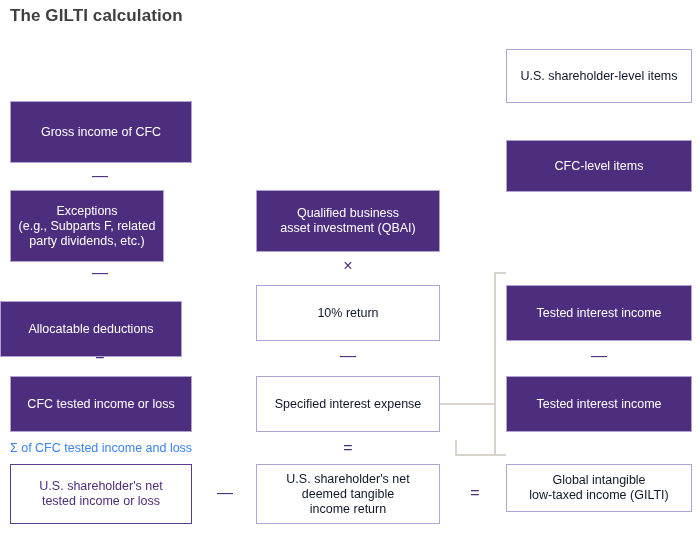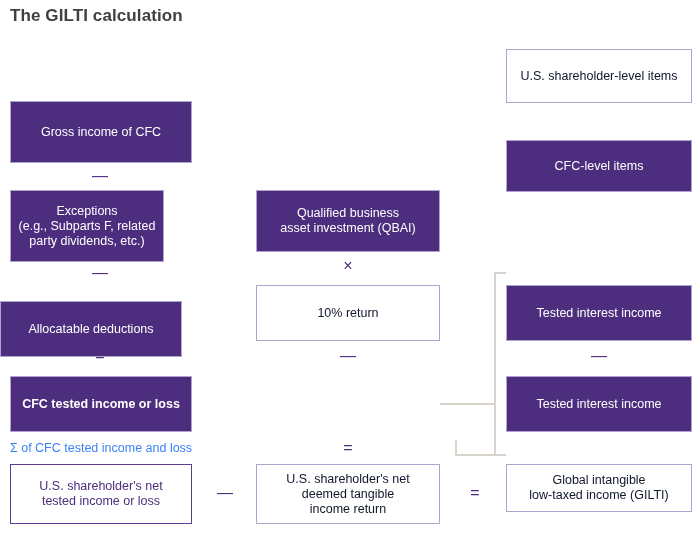--- a/index.html
+++ b/index.html
@@ -120,21 +120,21 @@
   </div>
 
   <div class="op" style="left:80px; top:265px; width:40px;">—</div>
 
   <div class="box filled" style="left:0; top:285px; width:182px; height:56px;margin-top:16px;">
     <span style="white-space:pre-line;">Allocatable deductions</span>
   </div>
 
   <div class="op" style="left:80px; top:348px; width:40px;">=</div>
 
-  <div class="box filled" style="left:10px; top:376px; width:182px; height:56px;font-weight:bold;">
+  <div class="box filled" style="left:10px; top:376px; width:182px; height:56px;">
     <span style="white-space:pre-line;">CFC tested income or loss</span>
   </div>
 
   <div class="caption" style="left:10px; top:441px;">Σ of CFC tested income and loss</div>
 
   <div class="box outline-strong" style="left:10px; top:464px; width:182px; height:60px;">
     <span style="white-space:pre-line;">U.S. shareholder's net
 tested income or loss</span>
   </div>
 
@@ -144,20 +144,23 @@
   </div>
 
   <div class="op" style="left:328px; top:258px; width:40px;">×</div>
 
   <div class="box outline" style="left:256px; top:285px; width:184px; height:56px;">
     <span style="white-space:pre-line;">10% return</span>
   </div>
 
   <div class="op" style="left:328px; top:348px; width:40px;">—</div>
 
+  <div class="box outline" style="left:256px; top:376px; width:184px; height:56px;">
+    <span style="white-space:pre-line;">Specified interest expense</span>
+  </div>
 
   <div class="op" style="left:328px; top:440px; width:40px;">=</div>
 
   <div class="box outline" style="left:256px; top:464px; width:184px; height:60px;">
     <span style="white-space:pre-line;">U.S. shareholder's net
 deemed tangible
 income return</span>
   </div>
 
   <div class="box filled" style="left:506px; top:285px; width:186px; height:56px;">

